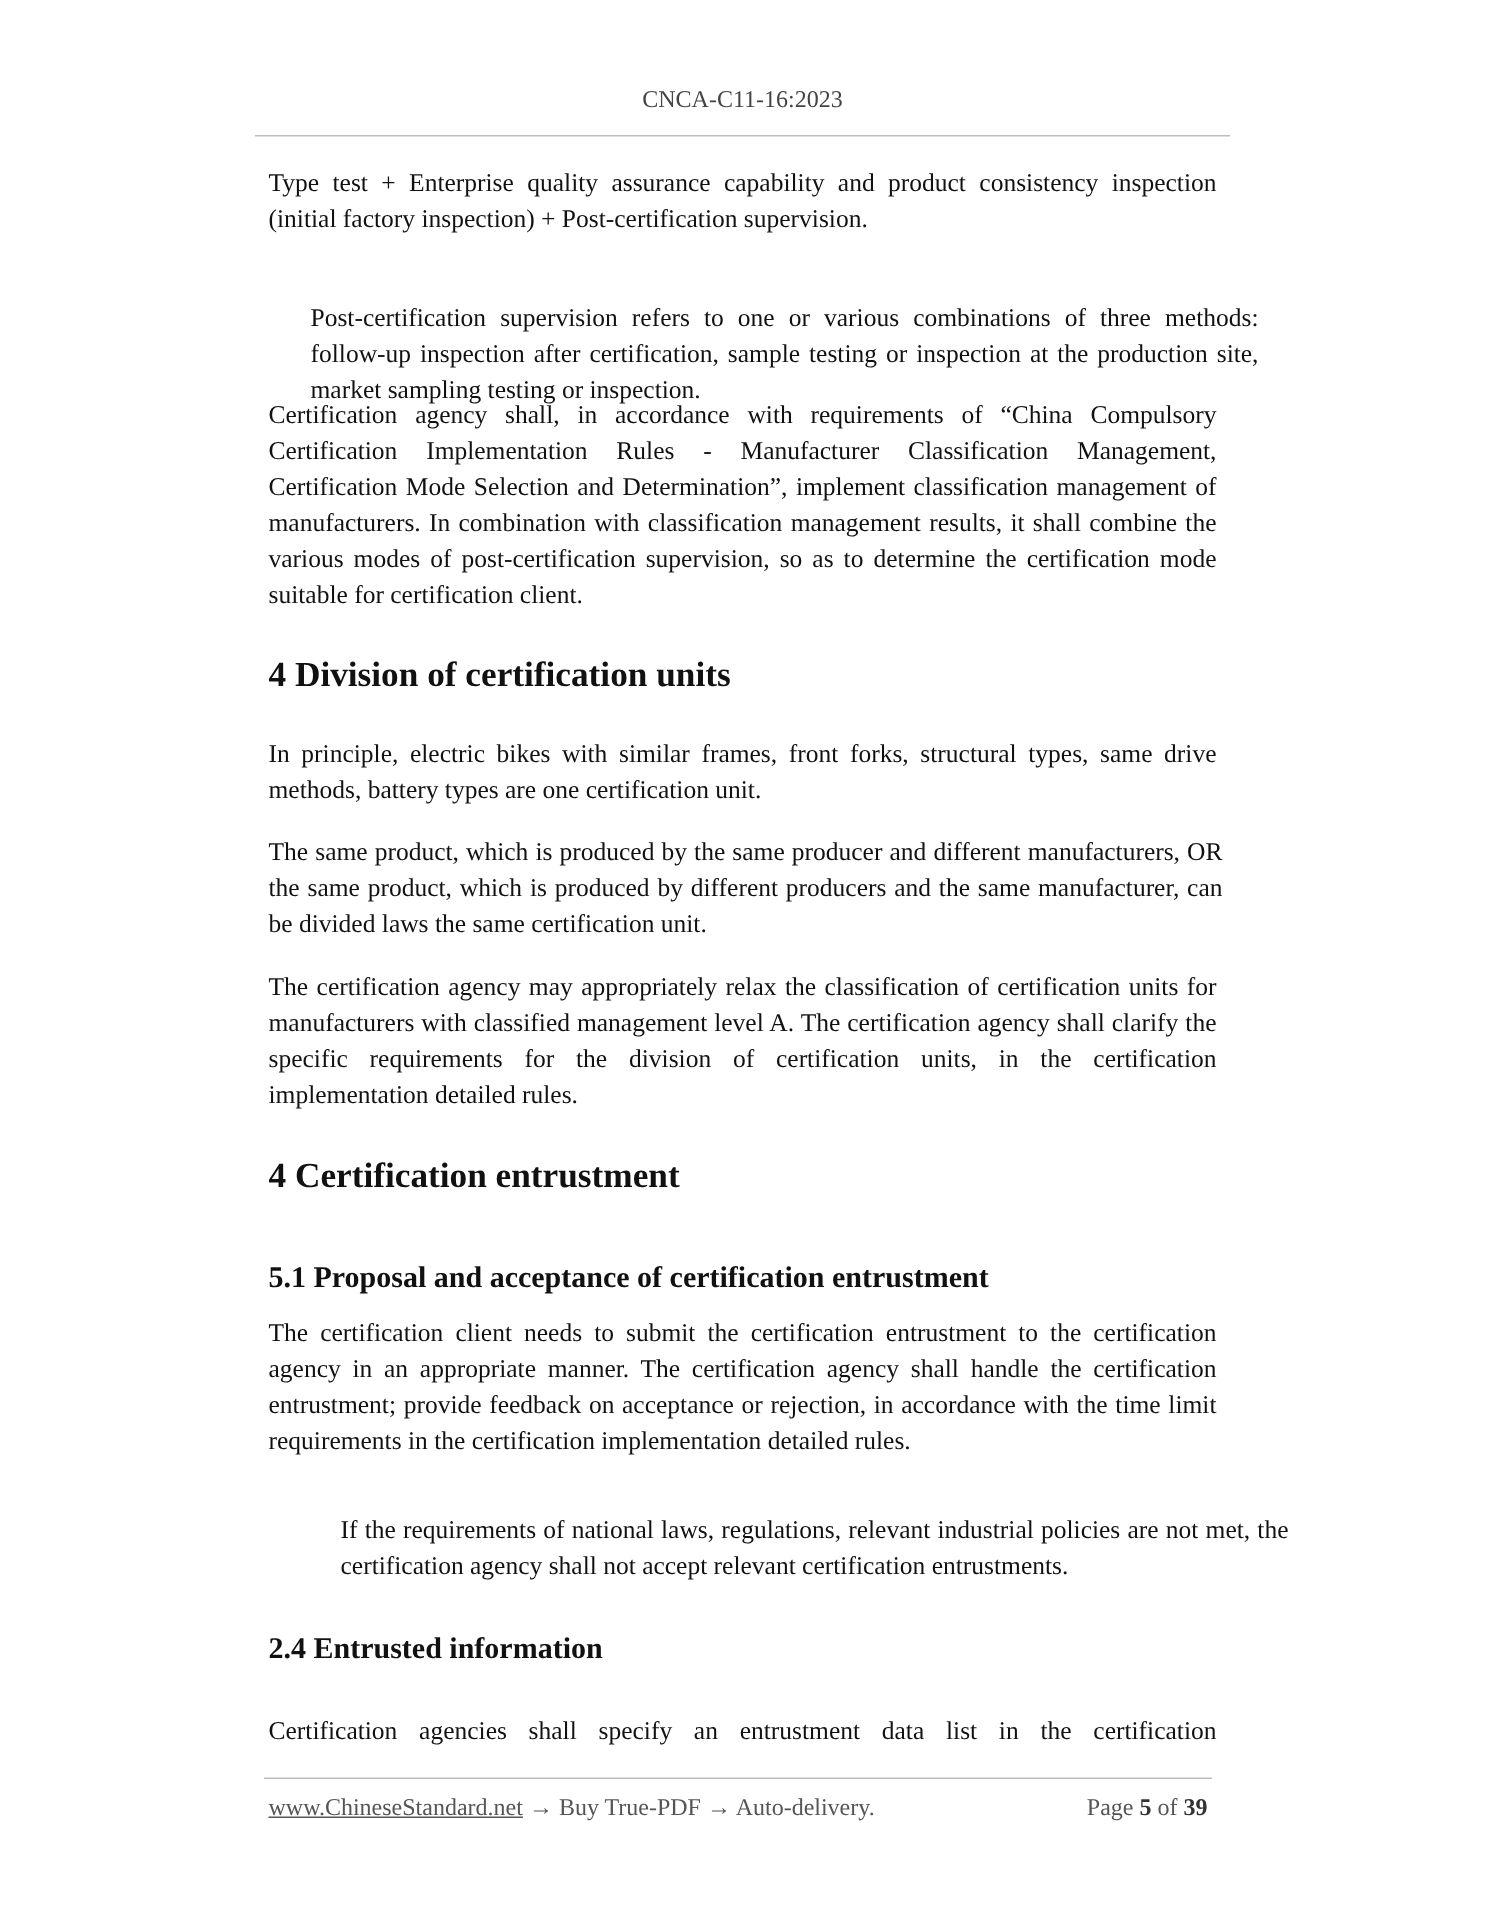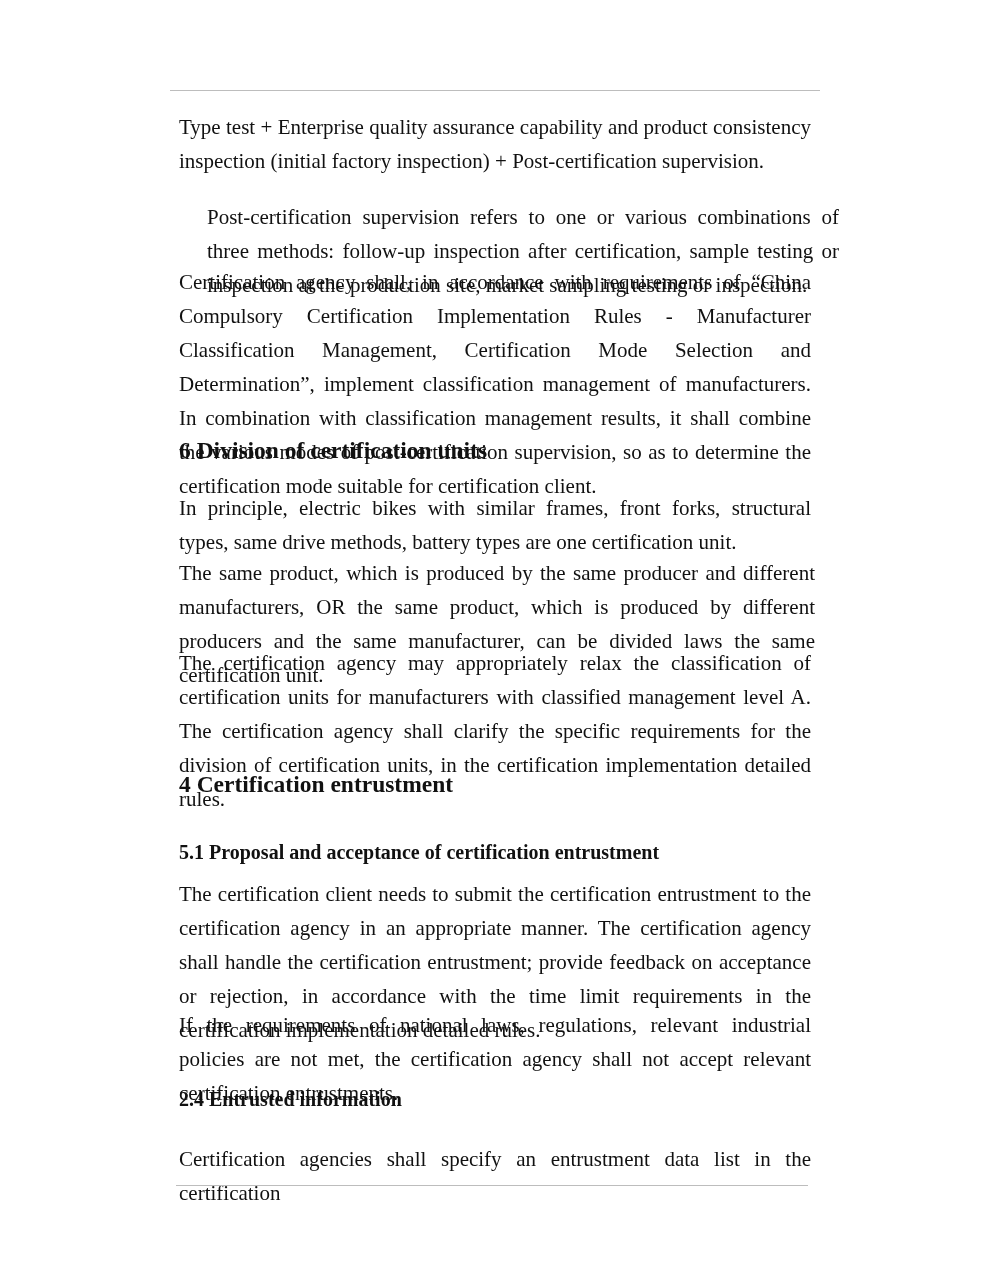--- a/index.html
+++ b/index.html
@@ -3,62 +3,76 @@
 <meta charset="utf-8">
 <style>
   html, body { margin: 0; padding: 0; background: #ffffff; }
   body { width: 990px; height: 1281px; position: relative; overflow: hidden;
          font-family: "Liberation Serif", "DejaVu Serif", serif; color: #111; }
   .page { position: absolute; left: 0; top: 0; width: 990px; height: 1281px; }
   .header { position: absolute; left: 170px; top: 58px; width: 650px; text-align: center;
             font-size: 16px; color: #444; }
   .header-rule { position: absolute; left: 170px; top: 90px; width: 650px; height: 1px; background: #bdbdbd; }
   .content { position: absolute; left: 179px; top: 110px; width: 632px; }
-  p { margin: 0; font-size: 21px; line-height: 34px; text-align: justify; }
+  p { margin: 0; font-size: 17px; line-height: 24px; text-align: justify; }
   .p1 { position: absolute; top: 0; width: 632px; }
   .p2 { position: absolute; top: 90px; width: 632px; margin-left: 28px; }
   .p3 { position: absolute; top: 155px; width: 632px; }
   h2 { position: absolute; margin: 0; font-size: 23.5px; font-weight: bold; line-height: 28px; }
   h3 { position: absolute; margin: 0; font-size: 20px; font-weight: bold; line-height: 24px; text-align: right; }
   .h4 { top: 326px; }
   .p4 { position: absolute; top: 381px; width: 632px; }
   .p5 { position: absolute; top: 446px; width: 636px; }
   .p6 { position: absolute; top: 536px; width: 632px; }
   .h5 { top: 660px; }
   .h51 { top: 730px; }
   .p7 { position: absolute; top: 767px; width: 632px; }
   .p8 { position: absolute: top: 898px; width: 632px; }
-  .p8 { position: absolute; top: 898px; width: 632px; }
+  .p8 { position: absolute; top: 898px; width: 632px; margin-left: 48px; }
   .h52 { top: 977px; }
   .p9 { position: absolute; top: 1032px; width: 632px; text-align-last: justify; }
   .footer-rule { position: absolute; left: 176px; top: 1185px; width: 632px; height: 1px; background: #bdbdbd; }
   .footer { position: absolute; left: 179px; top: 1197px; width: 626px; font-size: 16px; color: #555; }
   .footer-link { color: #555; text-decoration: underline; }
   .footer-right { position: absolute; right: 0; top: 0; }
   .footer-right b { color: #333; }
 </style>
 </head>
 <body>
 
 <div class="page">
+  <div class="header">CNCA-C11-16:2023</div>
   <div class="header-rule"></div>
 
   <div class="content">
     <p class="p1">Type test + Enterprise quality assurance capability and product consistency inspection (initial factory inspection) + Post-certification supervision.</p>
     <p class="p2">Post-certification supervision refers to one or various combinations of three methods: follow-up inspection after certification, sample testing or inspection at the production site, market sampling testing or inspection.</p>
     <p class="p3">Certification agency shall, in accordance with requirements of “China Compulsory Certification Implementation Rules - Manufacturer Classification Management, Certification Mode Selection and Determination”, implement classification management of manufacturers. In combination with classification management results, it shall combine the various modes of post-certification supervision, so as to determine the certification mode suitable for certification client.</p>
 
-    <h2 class="h4">6 Division of certification units</h2>
+    <h2 class="h4">4 Division of certification units</h2>
     <p class="p4">In principle, electric bikes with similar frames, front forks, structural types, same drive methods, battery types are one certification unit.</p>
     <p class="p5">The same product, which is produced by the same producer and different manufacturers, OR the same product, which is produced by different producers and the same manufacturer, can be divided laws the same certification unit.</p>
     <p class="p6">The certification agency may appropriately relax the classification of certification units for manufacturers with classified management level A. The certification agency shall clarify the specific requirements for the division of certification units, in the certification implementation detailed rules.</p>
 
     <h2 class="h5">4 Certification entrustment</h2>
     <h3 class="h51">5.1 Proposal and acceptance of certification entrustment</h3>
     <p class="p7">The certification client needs to submit the certification entrustment to the certification agency in an appropriate manner. The certification agency shall handle the certification entrustment; provide feedback on acceptance or rejection, in accordance with the time limit requirements in the certification implementation detailed rules.</p>
     <p class="p8">If the requirements of national laws, regulations, relevant industrial policies are not met, the certification agency shall not accept relevant certification entrustments.</p>
 
     <h3 class="h52">2.4 Entrusted information</h3>
     <p class="p9">Certification agencies shall specify an entrustment data list in the certification</p>
   </div>
 
   <div class="footer-rule"></div>
+  <div class="footer">
+    <span class="footer-link">www.ChineseStandard.net</span>
+    <span>→</span>
+    <span>Buy True-PDF</span>
+    <span>→</span>
+    <span>Auto-delivery.</span>
+    <span class="footer-right">
+      <span>Page</span>
+      <b>5</b>
+      <span>of</span>
+      <b>39</b>
+    </span>
+  </div>
 </div>
 
 </body></html>

